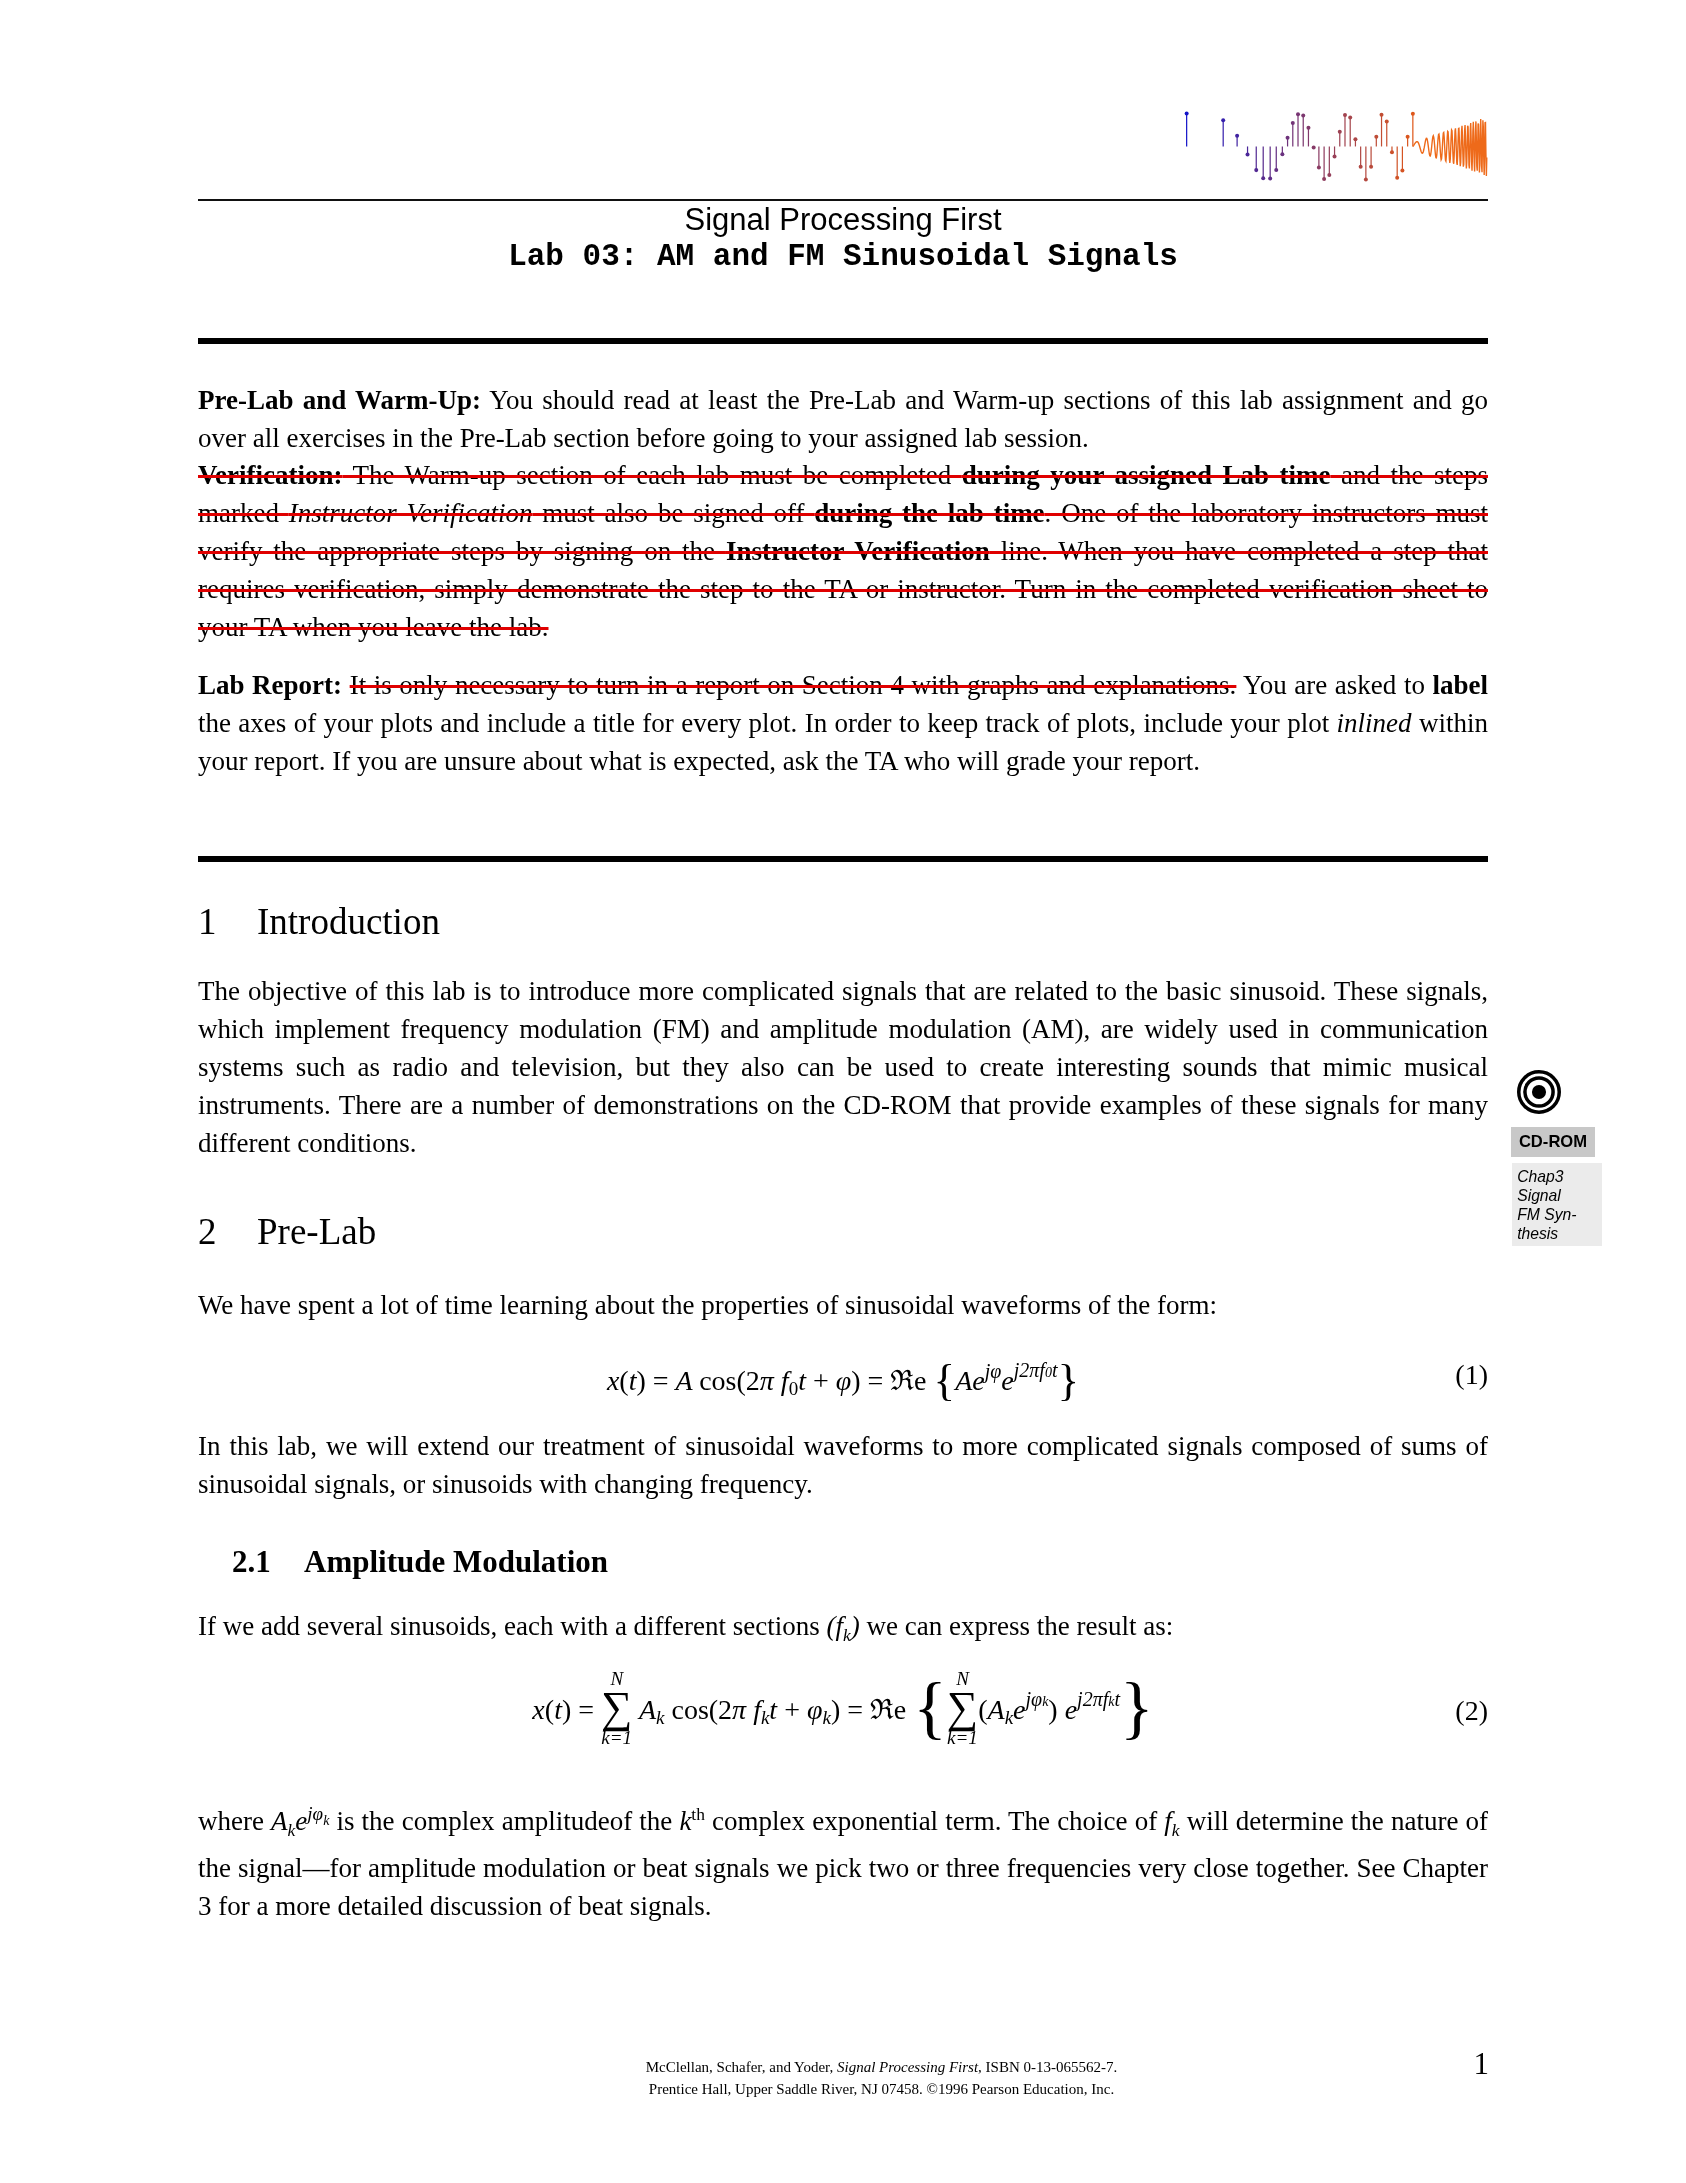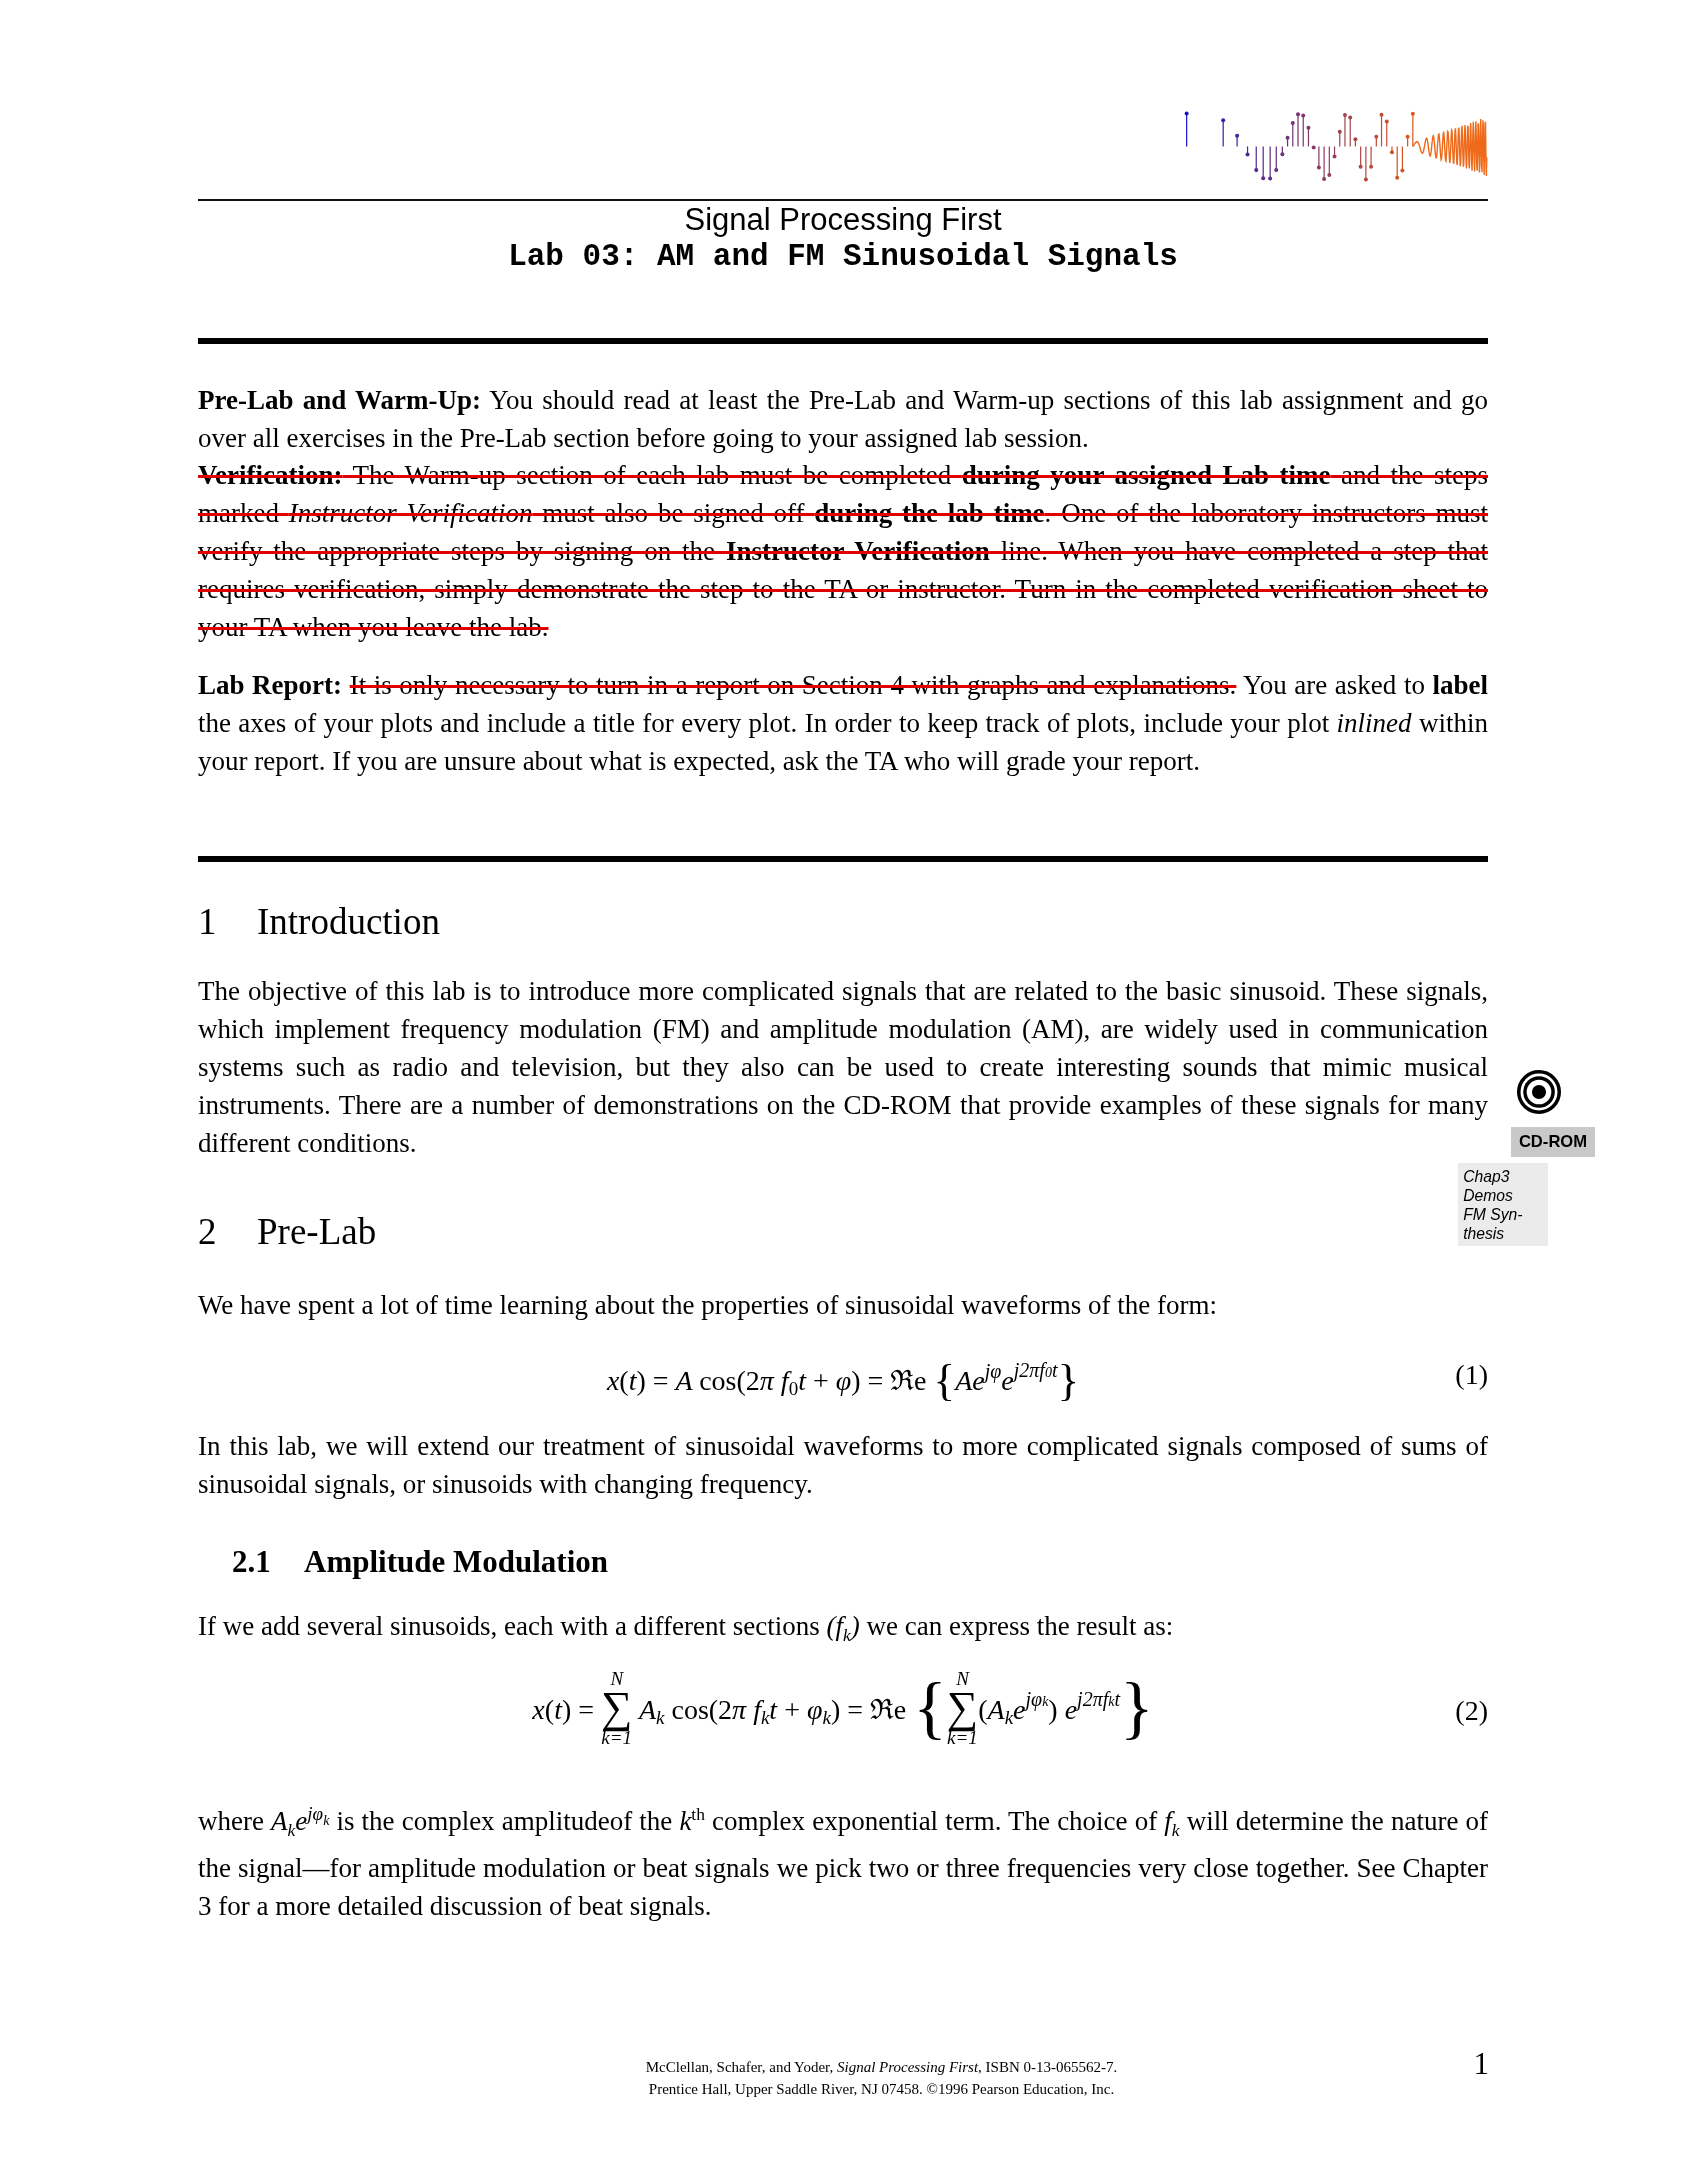--- a/index.html
+++ b/index.html
@@ -31,21 +31,21 @@
   .eq .up { font-size: 20px; vertical-align: 12.2px; }
   .eq .dn { font-size: 19px; vertical-align: -5.2px; }
   .brace { font-style: normal; font-size: 45px; vertical-align: -5.2px; font-weight: 200; }
   .rm { font-style: normal; }
   .sumblk { display: inline-block; text-align: center; vertical-align: middle; line-height: 1; position: relative; top: -3.5px; }
   .sumblk .lim { display: block; font-size: 19px; font-style: italic; }
   .sumblk .sig { display: block; font-size: 44px; font-style: normal; line-height: 40px; }
 
   #cd-icon { left: 1517px; top: 1070px; width: 44px; height: 44px; }
   #cd-label { left: 1511px; top: 1127px; width: 84px; height: 30px; background: #c8c8c8; font-size: 16.6px; font-weight: bold; text-align: center; line-height: 30px; }
-  #cd-note { left: 1458px; top: 1163px; width: 80px; padding: 3.5px 5.2px; background: #ebebeb; font-size: 15.7px; font-style: italic; line-height: 19px; }
+  #cd-note { left: 1512px; top: 1163px; width: 80px; padding: 3.5px 5.2px; background: #ebebeb; font-size: 15.7px; font-style: italic; line-height: 19px; }
 
   .foot { left: 576px; width: 611px; text-align: center; font-size: 15px; line-height: 21px; }
   #page-num { left: 1459px; top: 2046px; font-size: 31px; width: 30px; text-align: right; }
 </style>
 </head>
 <body>
 
 <svg id="logo" class="abs" viewBox="0 0 390 100">
   <g id="logo-g">
       <line x1="40" y1="58" x2="40" y2="20.0" stroke="rgb(20,20,200)" stroke-width="1.4"></line>
@@ -145,21 +145,21 @@
 <div class="abs para serif" style="top:972px">The objective of this lab is to introduce more complicated signals that are related to the basic sinusoid. These signals, which implement frequency modulation (FM) and amplitude modulation (AM), are widely used in communication systems such as radio and television, but they also can be used to create interesting sounds that mimic musical instruments. There are a number of demonstrations on the CD-ROM that provide examples of these signals for many different conditions.</div>
 
 <svg id="cd-icon" class="abs" viewBox="0 0 50 50">
   <circle cx="25" cy="25" r="23" fill="none" stroke="#000" stroke-width="4"></circle>
   <circle cx="25" cy="25" r="16" fill="none" stroke="#000" stroke-width="4"></circle>
   <circle cx="25" cy="25" r="8" fill="#000"></circle>
 </svg>
 <div id="cd-label" class="abs sans">CD-ROM</div>
 <div id="cd-note" class="abs sans">
   <div>Chap3</div>
-  <div>Demos</div>
+  <div>Signal</div>
   <div>FM Syn-</div>
   <div>thesis</div>
 </div>
 
 <div class="abs h1 serif" style="top:1210px">
   <span class="num">2</span><span>Pre-Lab</span>
 </div>
 <div class="abs para serif" style="top:1286px">We have spent a lot of time learning about the properties of sinusoidal waveforms of the form:</div>
 
 <div class="abs eq serif" style="top:1345px">

